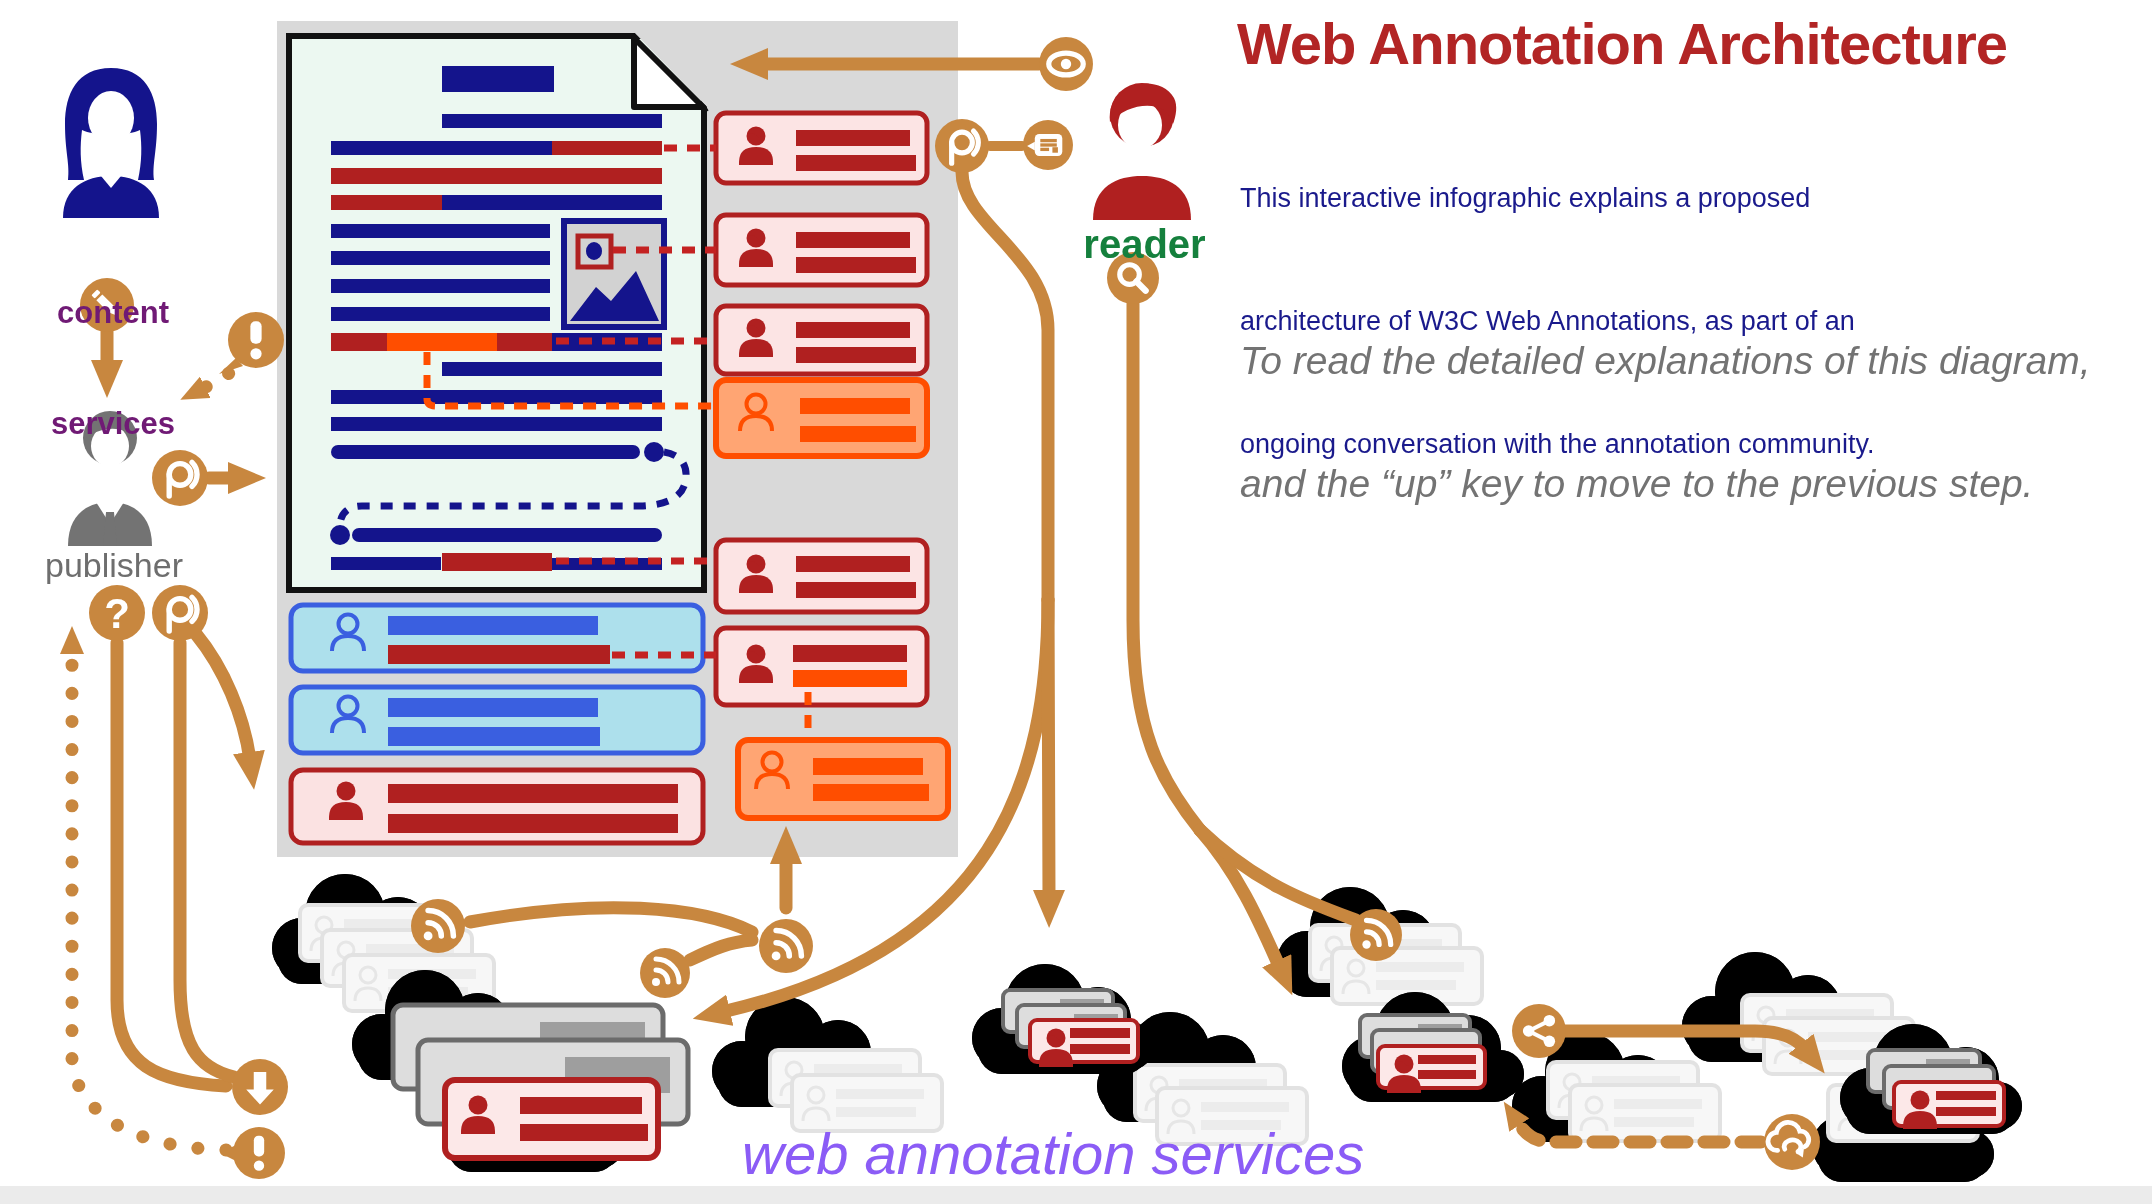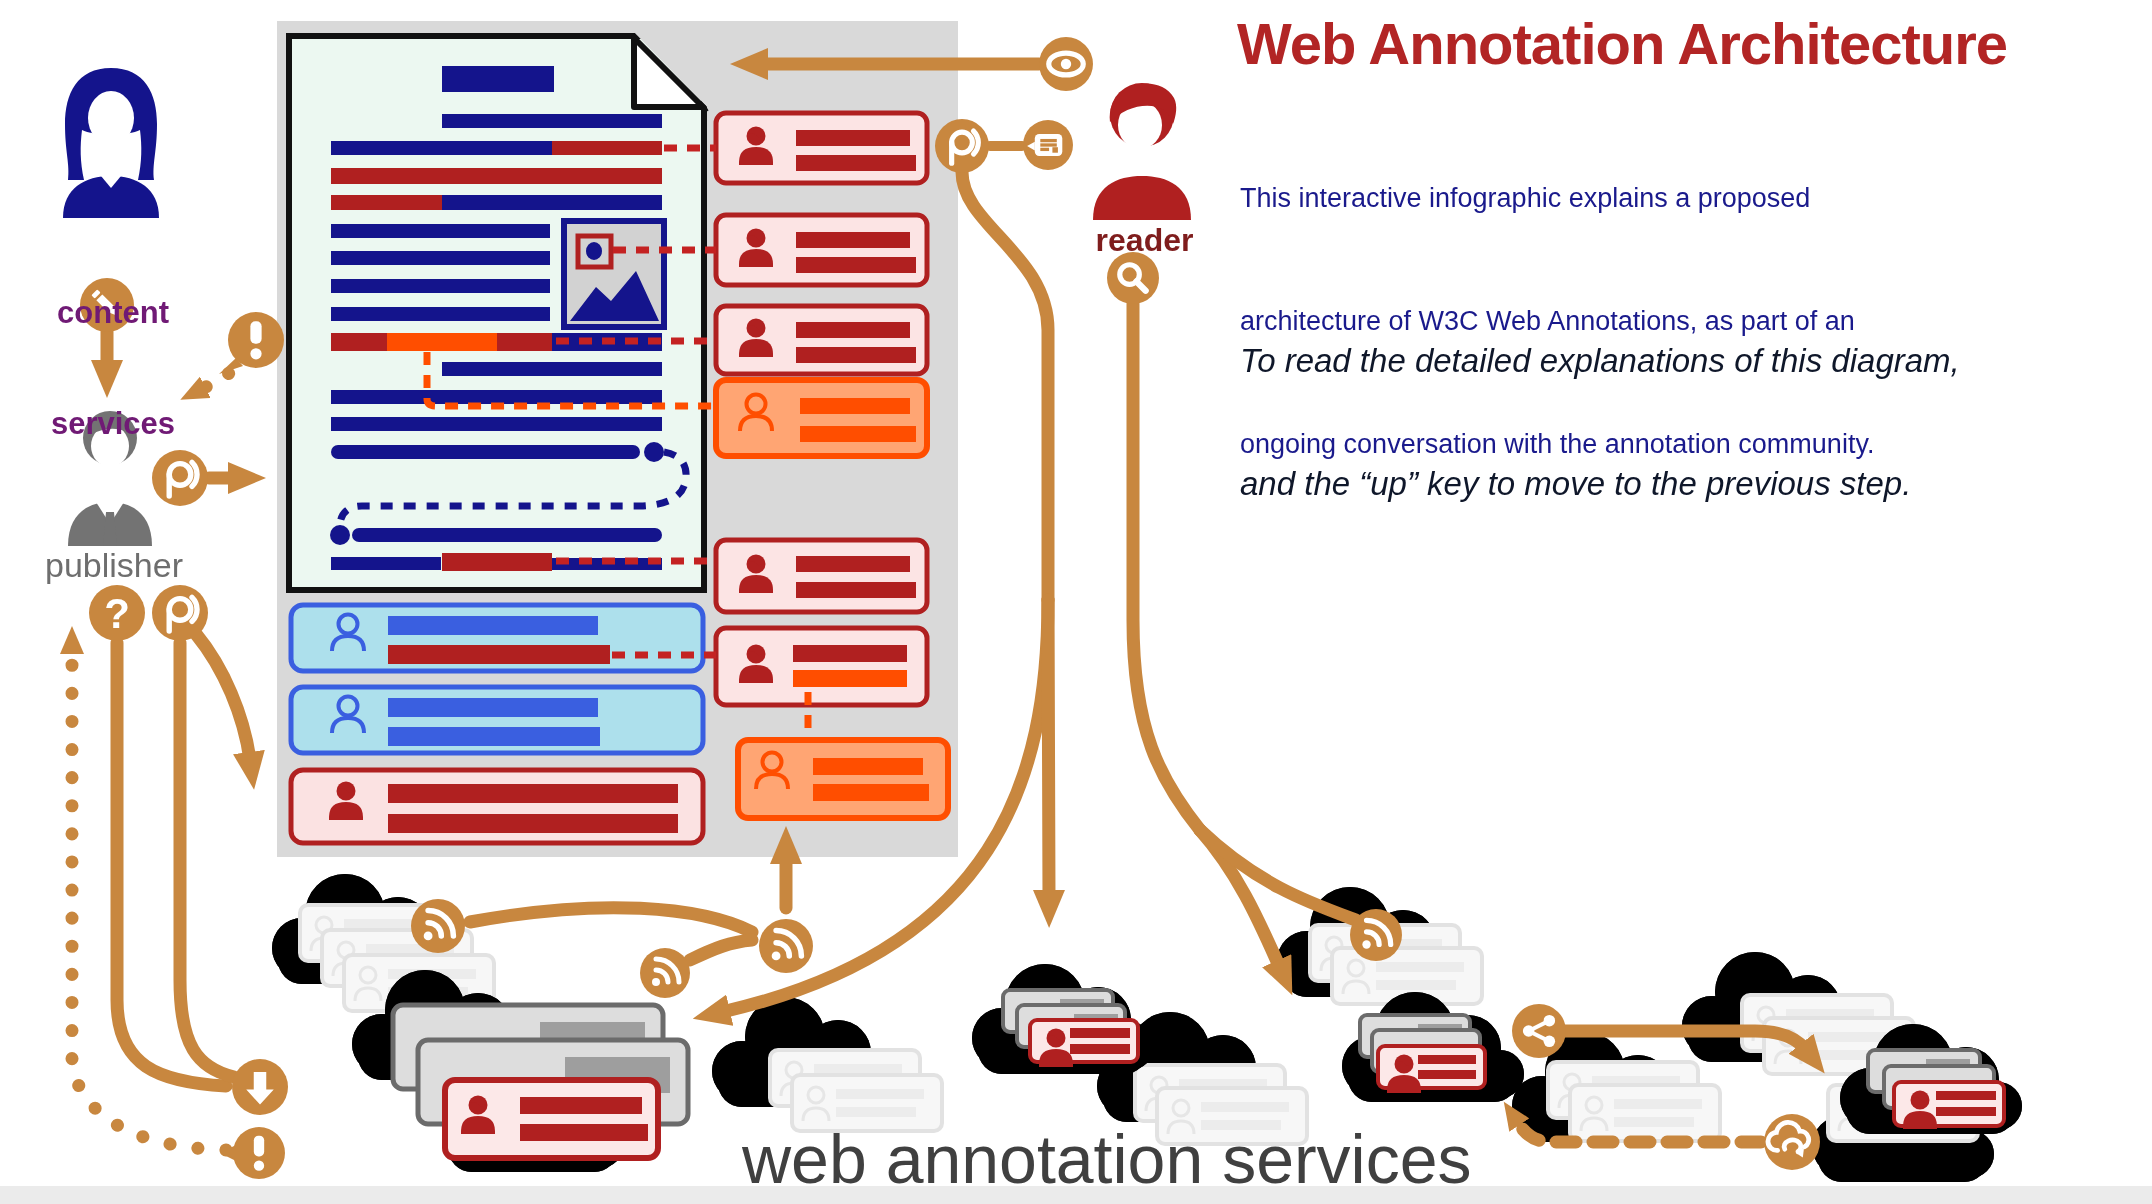--- a/index.html
+++ b/index.html
@@ -2,25 +2,25 @@
 <html><head>
 <meta charset="utf-8">
 <style>
   html,body{margin:0;padding:0;background:#fff;}
   .canvas{position:relative;width:2152px;height:1204px;overflow:hidden;background:#fff;
           font-family:"Liberation Sans",sans-serif;}
   .overlay{position:absolute;left:0;top:0;width:2152px;height:1204px;}
   .txt{position:absolute;white-space:pre;}
   .title{left:1237px;top:10px;font-size:58px;font-weight:bold;color:#B22525;letter-spacing:-1px;}
   .intro{left:1240px;top:96px;font-size:27px;color:#1A1A8C;line-height:41px;}
-  .instr{left:1240px;top:258px;font-size:33px;font-style:italic;color:#0f172a;line-height:41px;}
+  .instr{left:1240px;top:258px;font-size:39px;font-style:italic;color:#737373;line-height:41px;}
   .lbl-creator{left:28px;top:220px;width:170px;text-align:center;font-size:31px;font-weight:600;color:#701a75;line-height:37px;}
   .lbl-publisher{left:18px;top:546px;width:165px;text-align:right;font-size:34px;color:#6E6E6E;}
-  .lbl-reader{left:1072px;top:222px;width:145px;text-align:center;font-size:32px;font-weight:bold;color:#7f1d1d;}
-  .lbl-services{left:742px;top:1120px;font-size:68px;color:#404040;}
+  .lbl-reader{left:1072px;top:222px;width:145px;text-align:center;font-size:40px;font-weight:bold;color:#15803d;}
+  .lbl-services{left:742px;top:1120px;font-size:58px;color:#8b5cf6;font-style:italic;}
 </style>
 </head>
 <body>
 
 <div class="canvas">
 
 <svg class="overlay" viewBox="0 0 2152 1204">
 <defs>
   <marker id="arrB" markerUnits="userSpaceOnUse" markerWidth="40" markerHeight="32" refX="8" refY="16" orient="auto">
     <path d="M0,0 L38,16 L0,32 Z" fill="#C8873F"></path>

